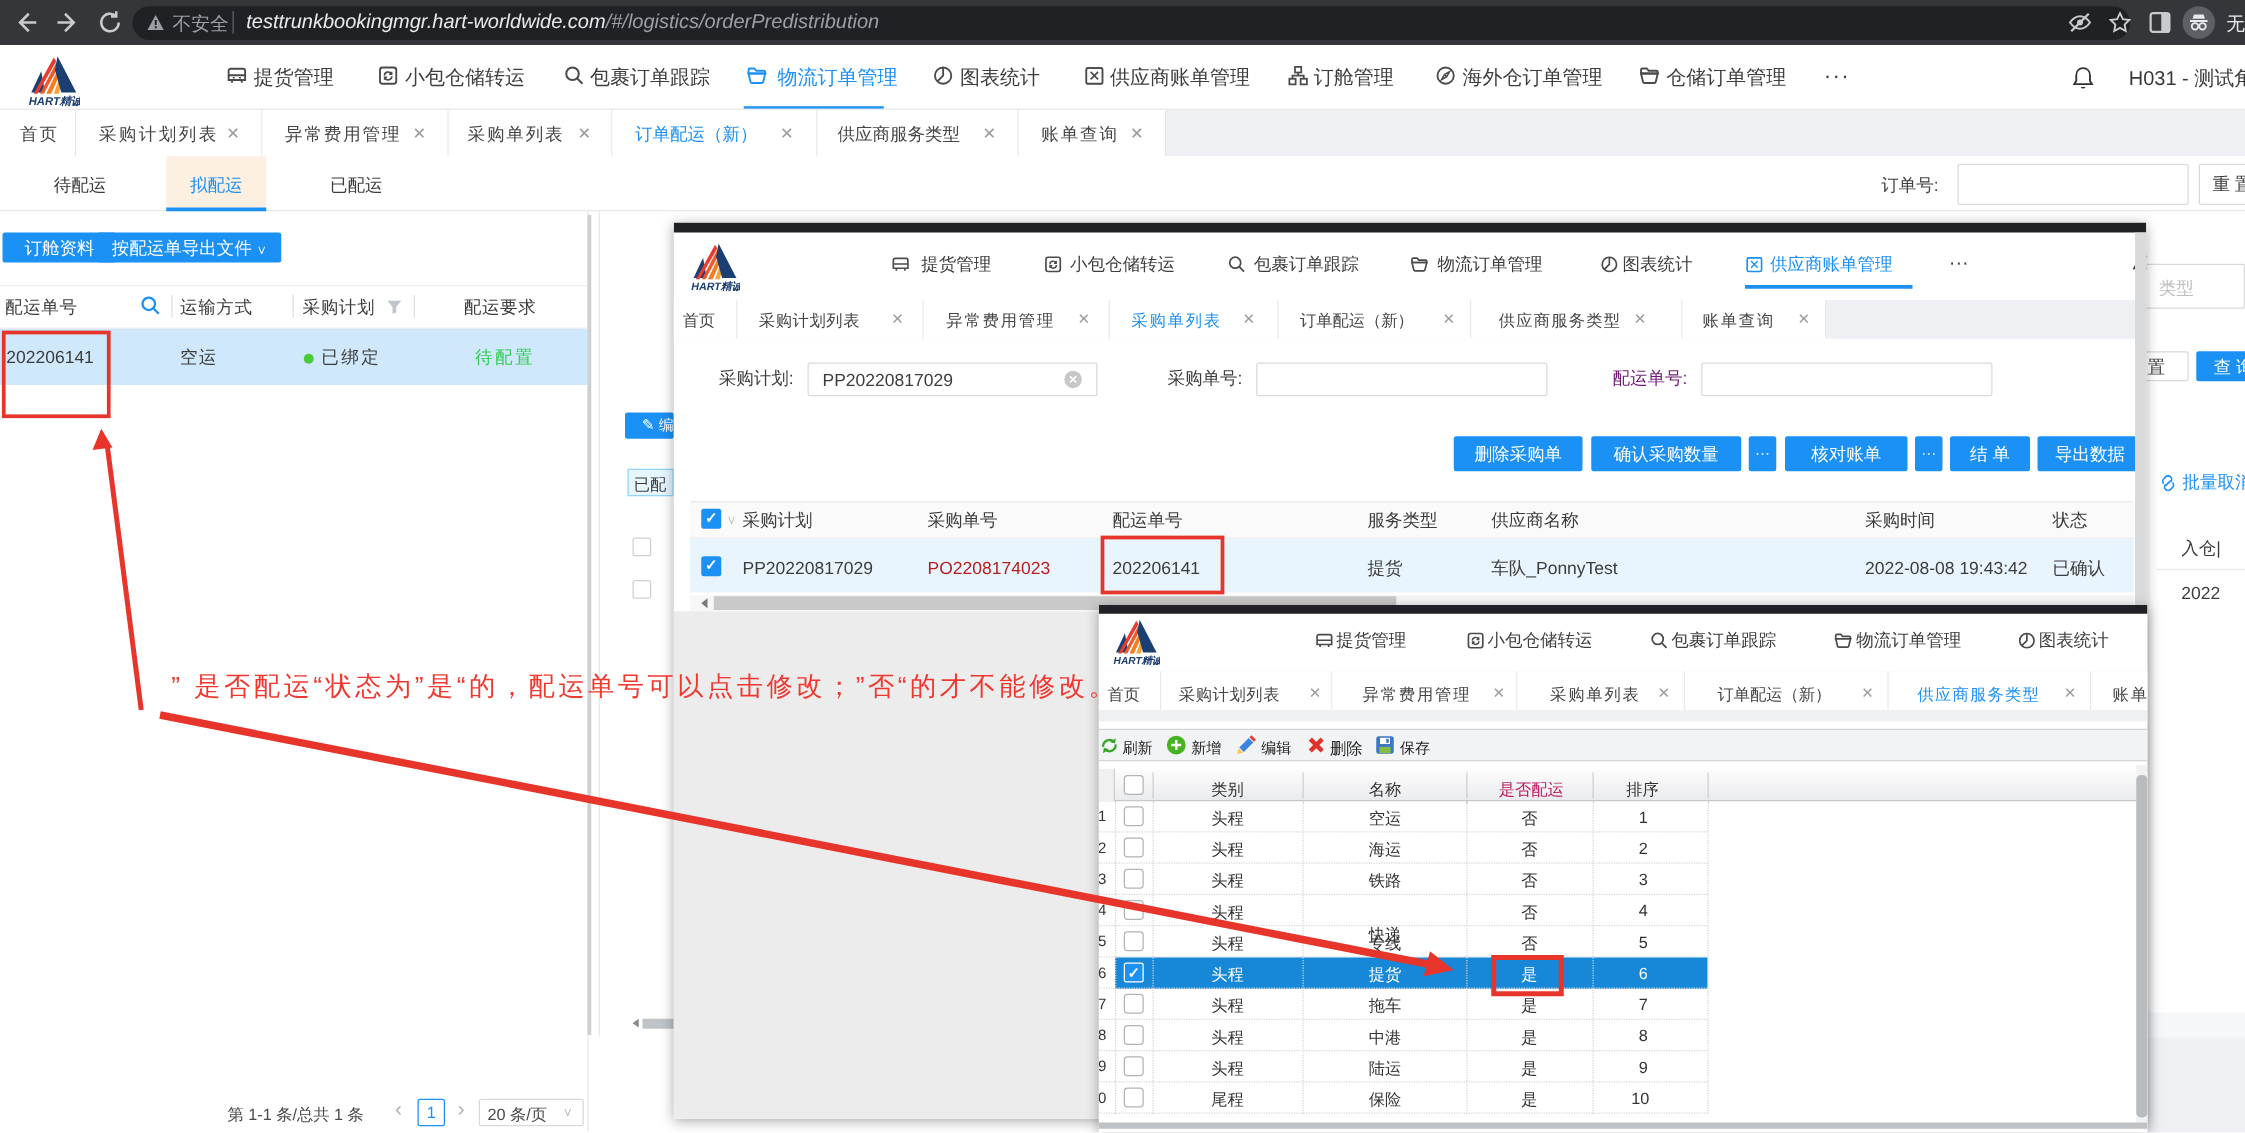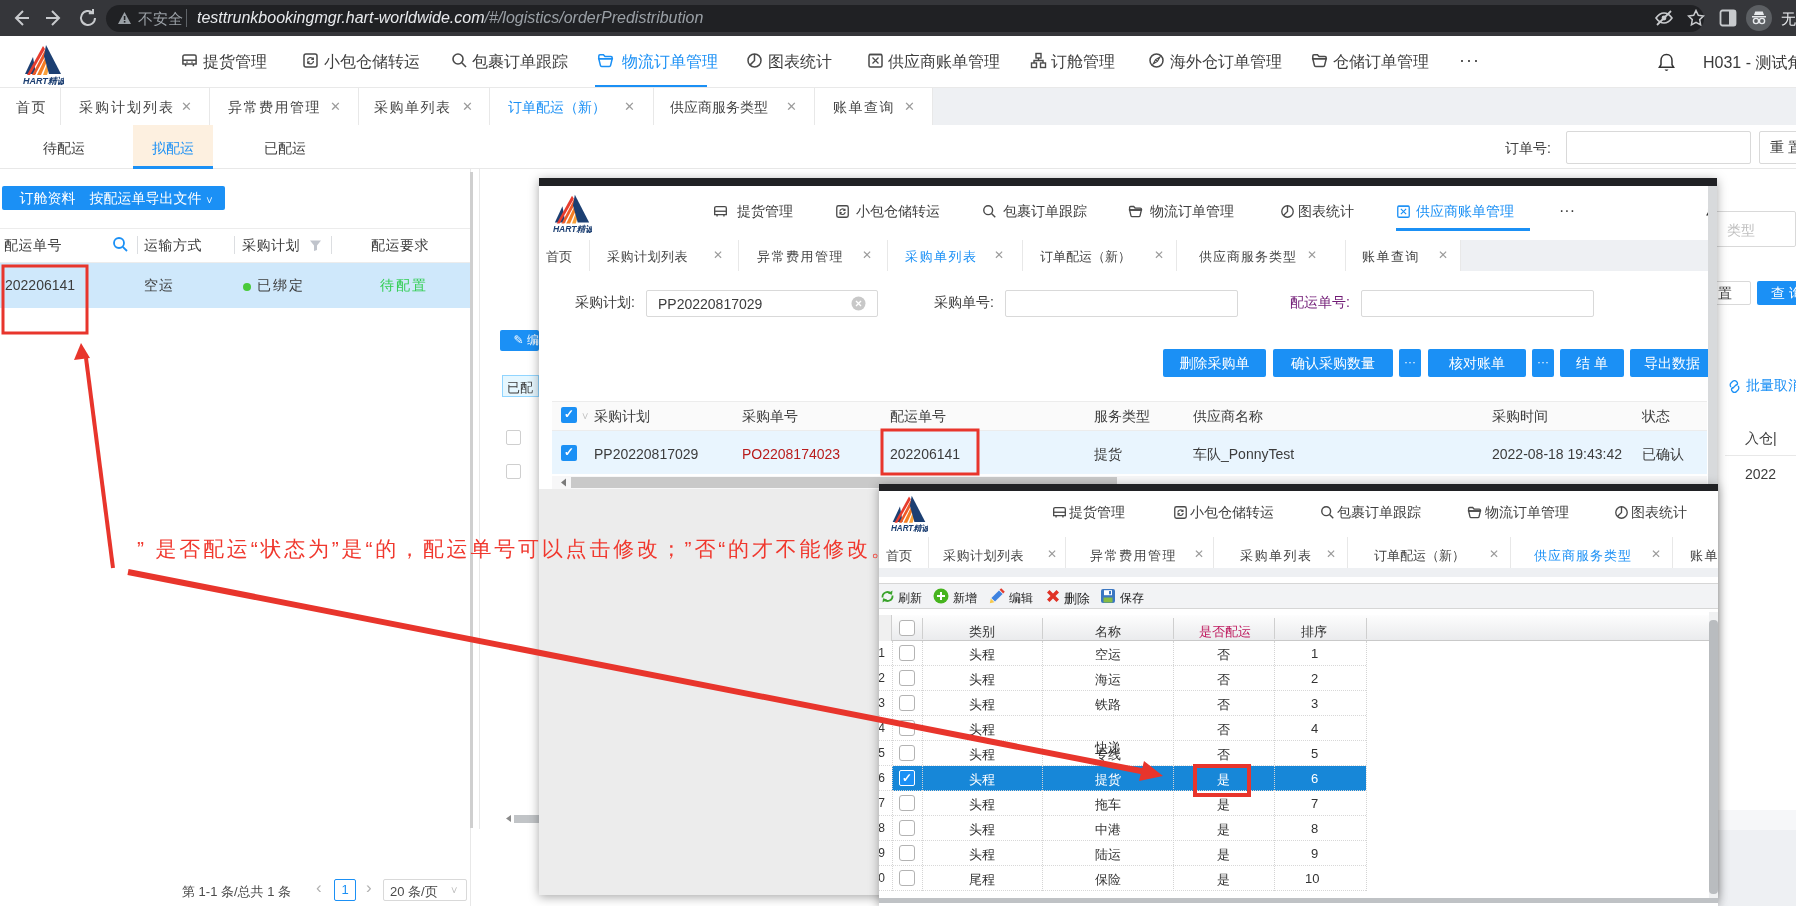--- a/index.html
+++ b/index.html
@@ -336,21 +336,21 @@
   <div class="txt" style="left:953px;top:230px;font-size:14px;color:#3c3c3c;">采购时间</div>
   <div class="txt" style="left:1103px;top:230px;font-size:14px;color:#3c3c3c;">状态</div>
 
   <div class="abs" style="left:13px;top:253px;width:1155px;height:43px;background:#e9f5fe;"></div>
   <div class="cbc" style="left:22px;top:267px;">✓</div>
   <div class="txt" style="left:55px;top:268px;font-size:14px;color:#3c3c3c;">PP20220817029</div>
   <div class="txt" style="left:203px;top:268px;font-size:14px;color:#b91c1c;">PO2208174023</div>
   <div class="txt" style="left:351px;top:268px;font-size:14px;color:#3c3c3c;">202206141</div>
   <div class="txt" style="left:555px;top:268px;font-size:14px;color:#3c3c3c;">提货</div>
   <div class="txt" style="left:654px;top:268px;font-size:14px;color:#3c3c3c;">车队_PonnyTest</div>
-  <div class="txt" style="left:953px;top:268px;font-size:14px;color:#3c3c3c;">2022-08-18 19:43:42</div>
+  <div class="txt" style="left:953px;top:268px;font-size:14px;color:#3c3c3c;">2022-08-08 19:43:42</div>
   <div class="txt" style="left:1103px;top:268px;font-size:14px;color:#3c3c3c;">已确认</div>
 
   <div class="abs" style="left:13px;top:298px;width:1155px;height:13px;background:#f7f7f8;"></div>
   <svg class="abs" style="left:19px;top:299px" width="11" height="11" viewBox="0 0 11 11">
         <path d="M8 1.5 L3 5.5 L8 9.5 Z" fill="#7a7a7a"></path>
       </svg>
   <div class="abs" style="left:32px;top:299px;width:546px;height:11px;background:#c9c9c9;"></div>
 
   <div class="abs" style="left:1169px;top:8px;width:9px;height:709px;background:#d8dadc;"></div>
 </div>

